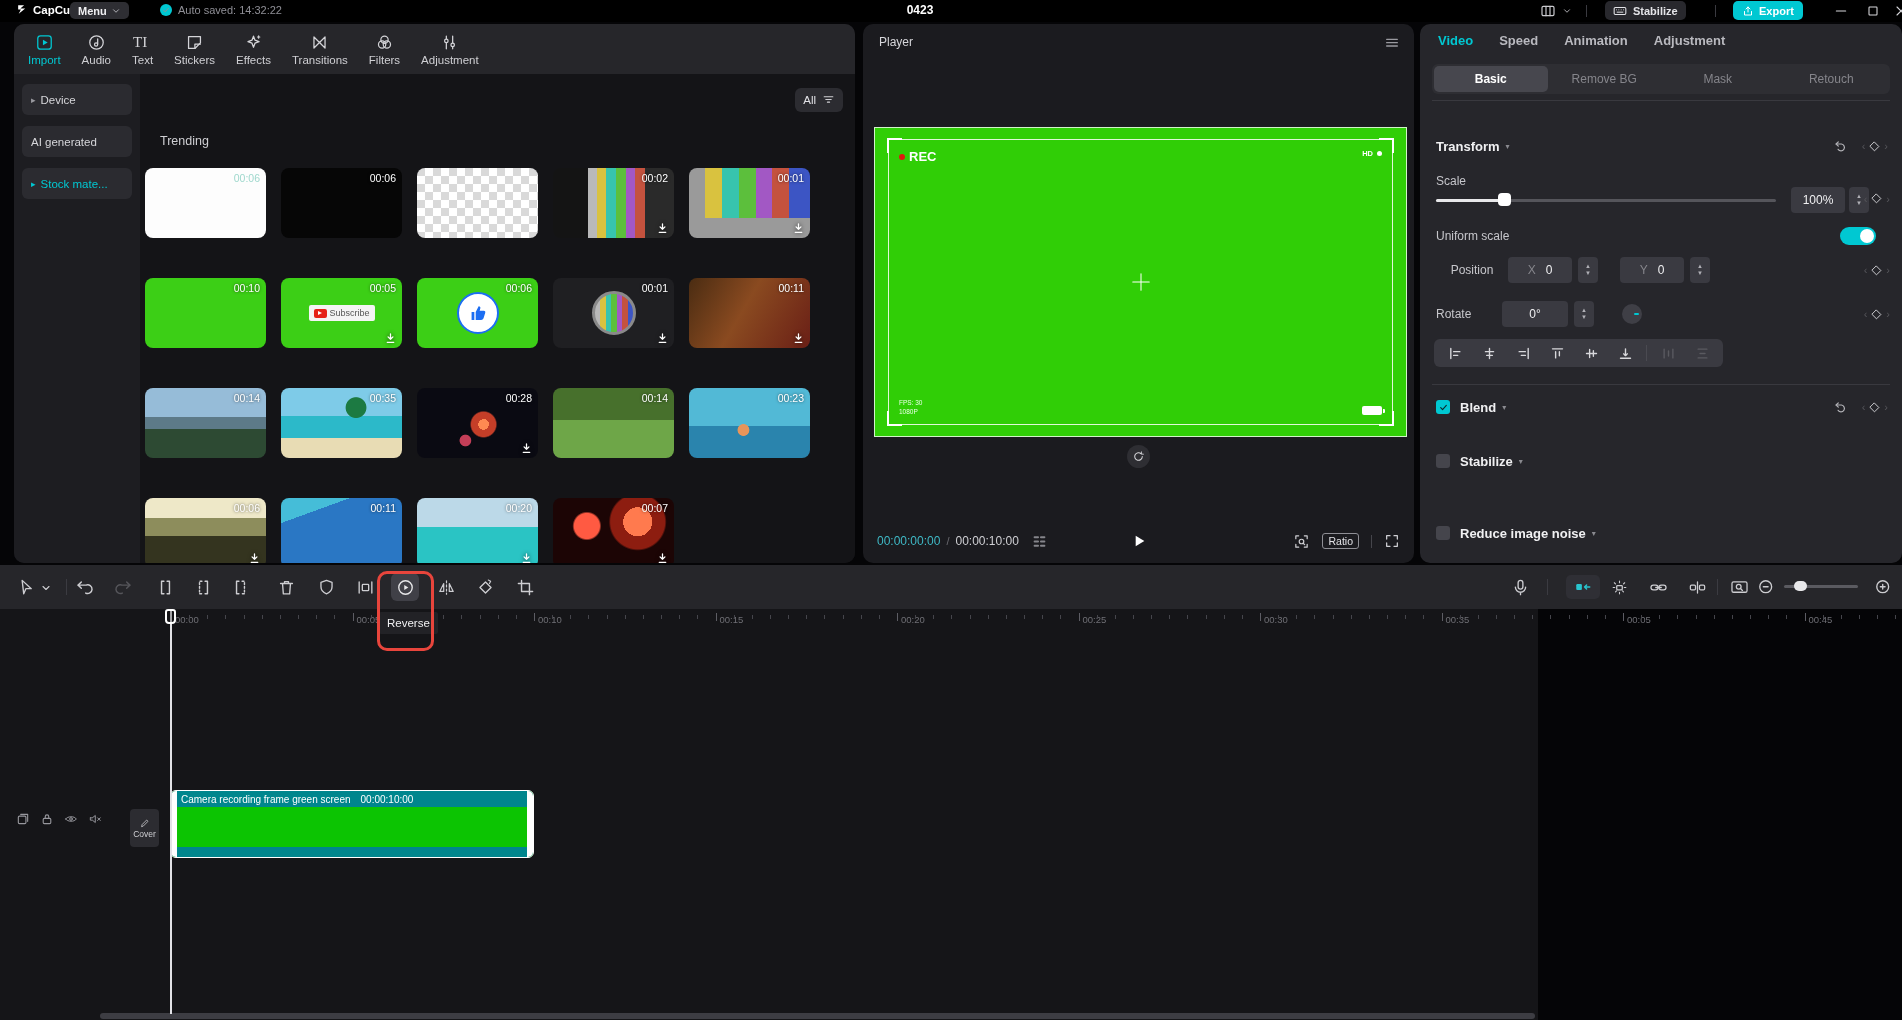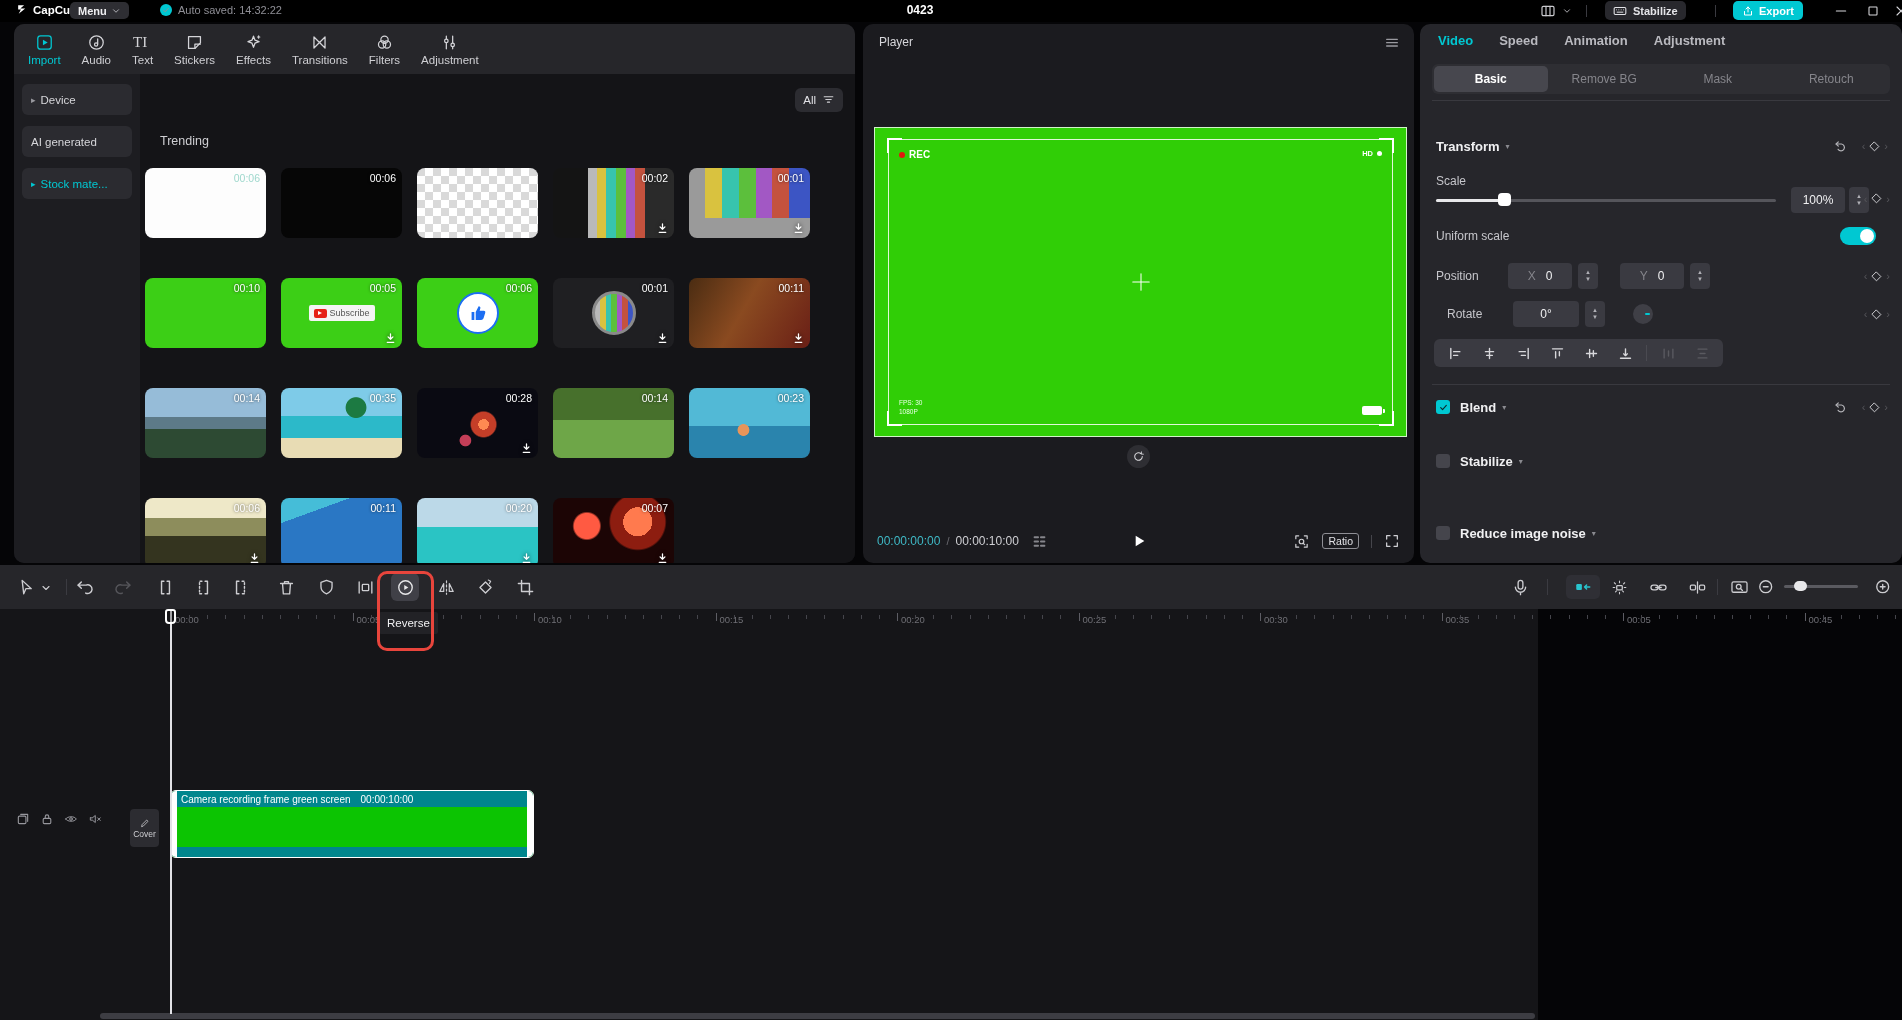--- a/index.html
+++ b/index.html
@@ -78,21 +78,21 @@
   #player-panel { left:863px; top:24px; width:551px; height:539px; background:#1b1b1f; }
   #player-title { position:absolute; left:16px; top:11px; font-size:12px; color:#d6d6da; }
   #player-menu { position:absolute; right:14px; top:10px; width:16px; height:16px; color:#9a9aa0; }
   #canvas { position:absolute; left:11px; top:103px; width:533px; height:310px; background:#30ce06; border:1px solid rgba(255,255,255,.78); }
   #cam-frame { position:absolute; left:13px; top:11px; right:13px; bottom:11px; border:1px solid rgba(255,255,255,.85); }
   .cb { position:absolute; width:15px; height:15px; }
   .cb.tl { left:-2px; top:-2px; border-left:2.5px solid #fff; border-top:2.5px solid #fff; }
   .cb.tr { right:-2px; top:-2px; border-right:2.5px solid #fff; border-top:2.5px solid #fff; }
   .cb.bl { left:-2px; bottom:-2px; border-left:2.5px solid #fff; border-bottom:2.5px solid #fff; }
   .cb.br { right:-2px; bottom:-2px; border-right:2.5px solid #fff; border-bottom:2.5px solid #fff; }
-  #rec { position:absolute; left:10px; top:9px; display:flex; align-items:center; gap:4px; font-size:10px; color:#fff; font-weight:bold; }
+  #rec { position:absolute; left:10px; top:9px; display:flex; align-items:center; gap:4px; font-size:13px; color:#fff; font-weight:bold; }
   #rec .dot { width:6px; height:6px; background:#e01a0e; border-radius:50%; }
   #hd { position:absolute; right:10px; top:9px; display:flex; align-items:center; gap:4px; font-size:7.5px; color:#fff; font-weight:bold; }
   #hd .dot { width:5px; height:5px; background:#fff; border-radius:50%; }
   #fpsbox { position:absolute; left:10px; bottom:8px; font-size:6.5px; color:#eaffea; line-height:9px; }
   #battery { position:absolute; right:10px; bottom:9px; width:20px; height:9px; background:#fff; border-radius:2px; }
   #battery::after { content:""; position:absolute; right:-3px; top:2.5px; width:2.5px; height:4px; background:#fff; border-radius:0 1px 1px 0; }
   #cross { position:absolute; left:50%; top:50%; width:22px; height:22px; transform:translate(-50%,-50%); color:#fff; }
   #loop-btn { position:absolute; left:264px; top:421px; width:23px; height:23px; background:#2e2e33; border-radius:50%; color:#d8d8dc; display:flex; align-items:center; justify-content:center; }
   #loop-btn svg { width:13px; height:13px; }
   #pcontrols { position:absolute; left:14px; right:14px; bottom:9px; height:26px; display:flex; align-items:center;margin-top:48px; }
@@ -132,21 +132,21 @@
   #slider-handle { position:absolute; top:1px; width:13px; height:13px; background:#fff; border-radius:4px; }
   .valbox { background:#3a3a41; border-radius:4px; height:26px; display:flex; align-items:center; justify-content:center; font-size:12px; color:#f0f0f2; }
   .stepper { width:20px; height:26px; background:#3a3a41; border-radius:4px; display:flex; flex-direction:column; align-items:center; justify-content:center; color:#b0b0b6; font-size:6px; line-height:7px; }
   #scale-val { position:absolute; left:371px; top:163px; width:54px; }
   #scale-step { position:absolute; left:429px; top:163px; }
   #scale-kf { position:absolute; right:12px; top:168px; }
   #uniform-row { position:absolute; left:16px; right:26px; top:202px; height:20px; display:flex; align-items:center; }
   .toggle { margin-left:auto; width:36px; height:18px; border-radius:9px; background:#00c8d2; position:relative; }
   .toggle .knob { position:absolute; right:2px; top:2px; width:14px; height:14px; background:#fff; border-radius:50%; }
   #position-row,#rotate-row { position:absolute; left:16px; right:12px; height:26px; display:flex; align-items:center; }
-  #position-row { top:239px; } #rotate-row { top:277px;margin-left:11px; }
+  #position-row { top:233px;text-align:center; } #rotate-row { top:277px; }
   .xybox { width:64px; } .xybox .ax { color:#85858b; margin-right:10px; }
   .dial { width:20px; height:20px; border-radius:50%; background:#3f3f46; position:relative; }
   .dial::after { content:""; position:absolute; right:3px; top:8.5px; width:5px; height:2.5px; background:#00c8d2; border-radius:1px; }
   #align-row { position:absolute; left:14px; top:315px; height:28px; background:#3a3a41; border-radius:6px; display:flex; align-items:center; padding:0 6px; gap:4px; }
   .al-btn { width:30px; height:24px; display:flex; align-items:center; justify-content:center; color:#d8d8dc; }
   .al-btn svg { width:15px; height:15px; }
   .al-btn.dim { color:#5a5a60; }
   .al-sep { width:1px; height:16px; background:#4a4a51; margin:0 2px; }
   .chk-row { position:absolute; left:16px; right:14px; height:22px; display:flex; align-items:center; }
   .checkbox { width:14px; height:14px; border-radius:3px; margin-right:10px; display:flex; align-items:center; justify-content:center; }

